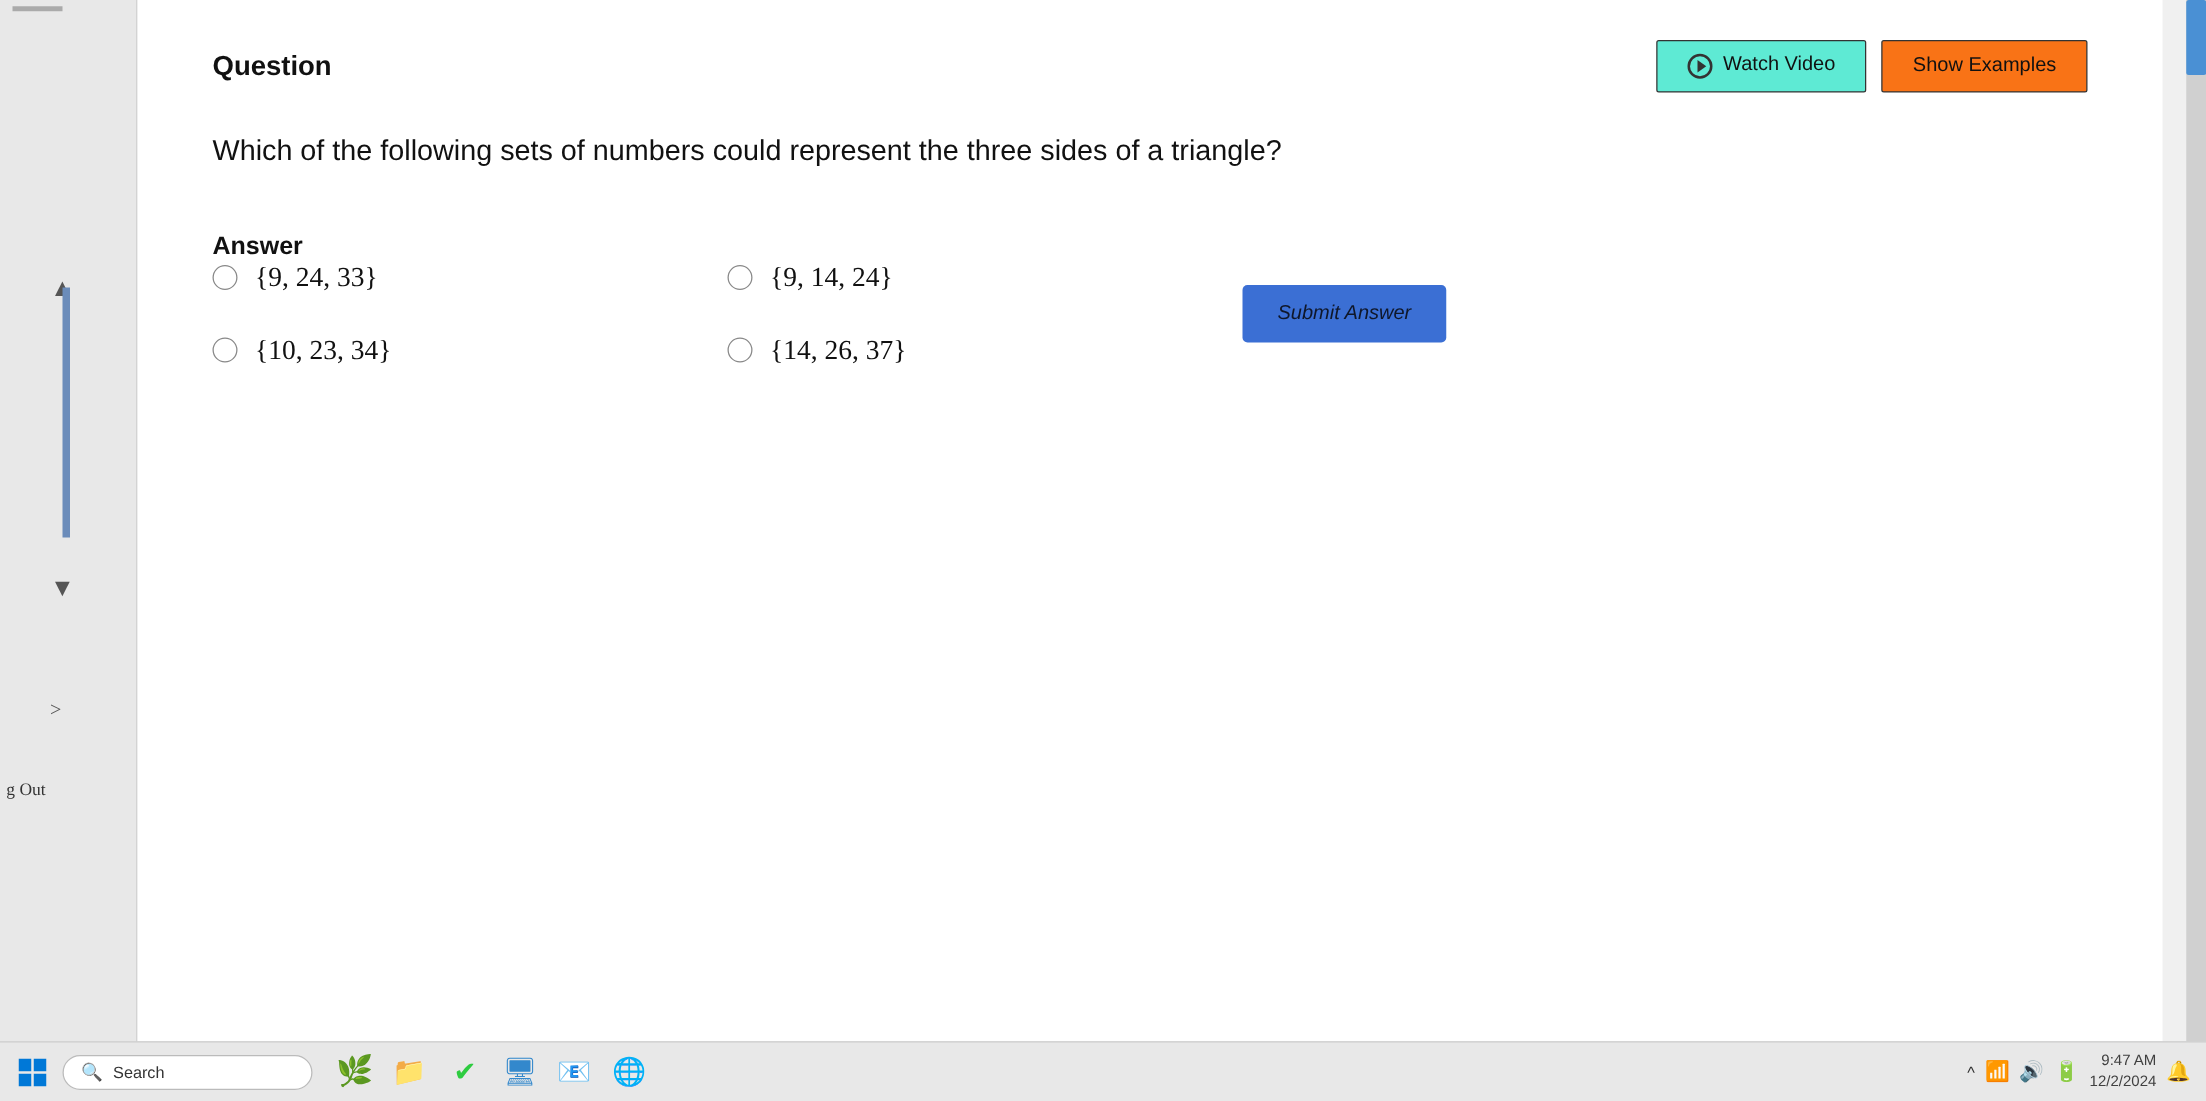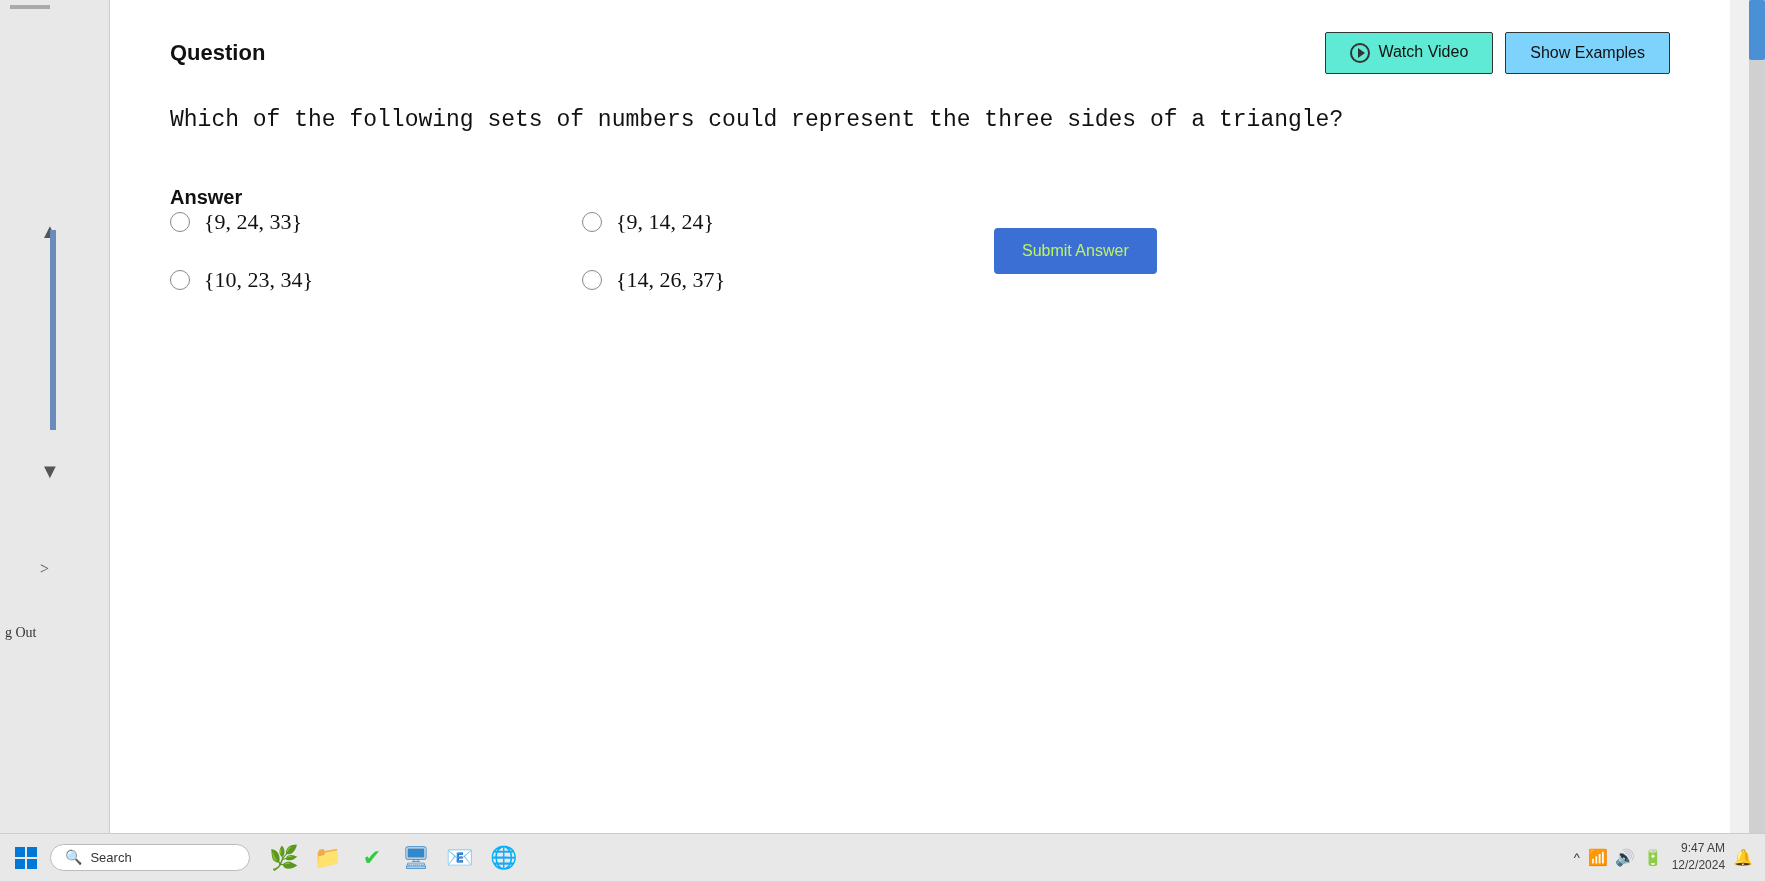--- a/index.html
+++ b/index.html
@@ -118,36 +118,36 @@
     .btn-watch-video .play-icon::after {
       content: '';
       border-left: 7px solid #333;
       border-top: 5px solid transparent;
       border-bottom: 5px solid transparent;
       margin-left: 2px;
     }
 
     .btn-show-examples {
       border: 1.5px solid #333;
-      background: #7dd3fc;
+      background: #f97316;
       padding: 10px 24px;
       font-size: 16px;
       font-family: Arial, sans-serif;
       cursor: pointer;
       border-radius: 2px;
       color: #111;
     }
 
     
     .question-text {
       font-size: 23px;
       color: #111;
       margin-bottom: 50px;
       line-height: 1.4;
-      font-family: Liberation Mono, monospace;
+      font-family: Liberation Sans, sans-serif;
     }
 
     
     .answer-label {
       font-size: 20px;
       font-weight: bold;
       color: #111;
       font-family: Arial, sans-serif;
     }
 
@@ -175,32 +175,33 @@
       width: 20px;
       height: 20px;
       border: 1.5px solid #888;
       border-radius: 50%;
       flex-shrink: 0;
       background: #fff;
     }
 
     .submit-answer-btn {
       background: #3b6fd4;
-      color: #bef264;
+      color: #0f172a;
       border: none;
       padding: 14px 28px;
       font-size: 16px;
       font-family: Arial, sans-serif;
       cursor: pointer;
       border-radius: 4px;
       grid-row: 1 / 3;
       grid-column: 3;
       align-self: center;
       justify-self: start;
       white-space: nowrap;
+      font-style: italic;
     }
 
     
     .right-scrollbar {
       position: absolute;
       right: 0;
       top: 0;
       width: 16px;
       height: 840px;
       background: #d0d0d0;

